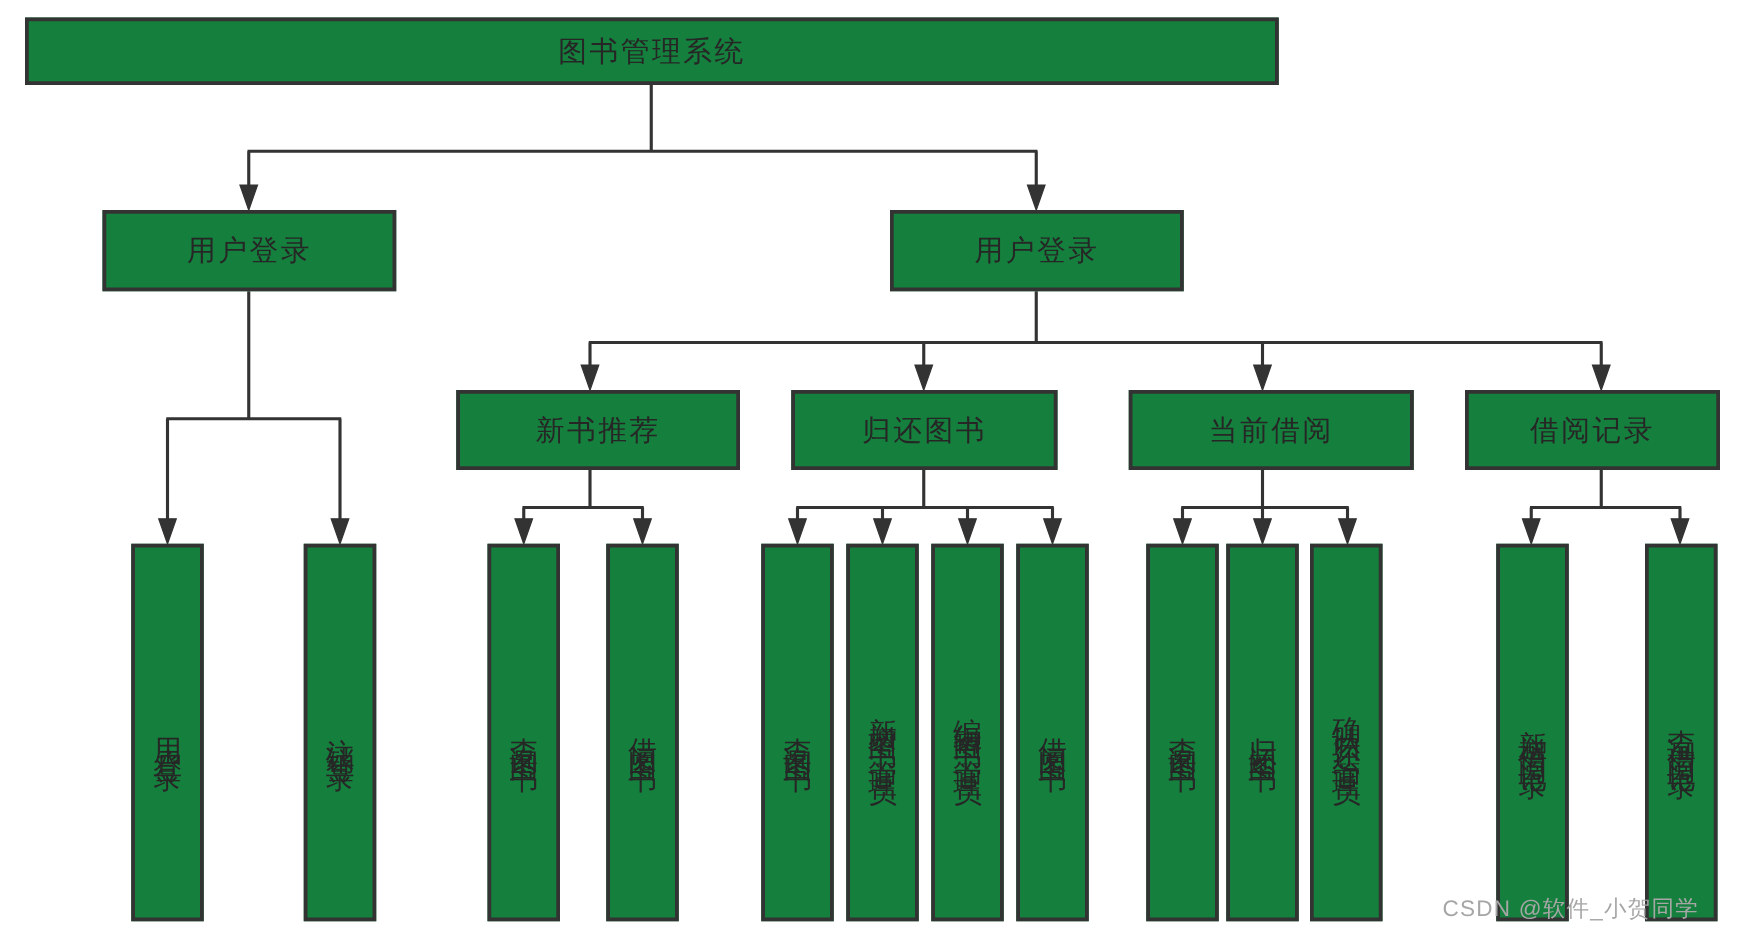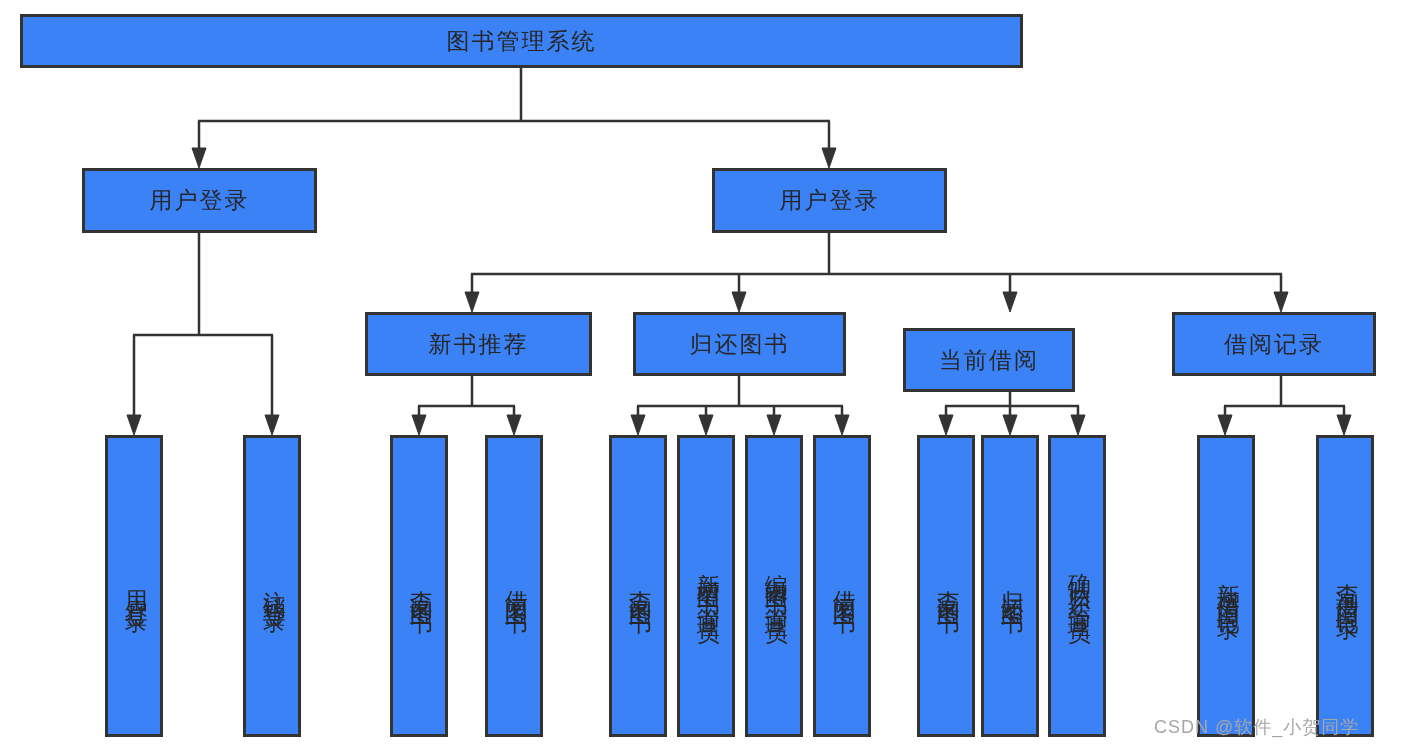--- a/index.html
+++ b/index.html
@@ -13,44 +13,43 @@
     position:relative;
     width:1405px;height:747px;
     background:var(--bg);
     overflow:hidden;
     font-family:"Liberation Sans",sans-serif;
   }
   #connectors{position:absolute;left:0;top:0;z-index:1;pointer-events:none;}
   .box{
     position:absolute;
     box-sizing:border-box;
-    background:#3b82f6;
+    background:#15803d;
     border:3px solid var(--line);
     display:flex;
     align-items:center;
     justify-content:center;
     color:var(--text);
     z-index:2;
-    font-family:Liberation Mono, monospace;
   }
   .hlabel{font-size:23px;letter-spacing:2px;white-space:nowrap;}
   .vleaf{
     writing-mode:vertical-rl;
     text-orientation:mixed;
     font-size:23px;
     letter-spacing:7px;
     line-height:1.1;
   }
   
   #n-root          {left:20px;  top:14px;  width:1003px;height:54px;}
   #n-user-login    {left:82px;  top:168px; width:235px; height:65px;}
   #n-book-mgmt     {left:712px; top:168px; width:235px; height:65px;}
   #n-new-book      {left:365px; top:312px; width:227px; height:64px;}
   #n-book-borrow   {left:633px; top:312px; width:213px; height:64px;}
-  #n-current-borrow{left:903px; top:328px; width:172px; height:64px;}
+  #n-current-borrow{left:903px; top:312px; width:228px; height:64px;}
   #n-borrow-records{left:1172px;top:312px; width:204px; height:64px;}
   .leaf{top:435px;height:302px;width:58px;}
   #l1 {left:105px;}
   #l2 {left:243px;}
   #l3 {left:390px;}
   #l4 {left:485px;}
   #l5 {left:609px;}
   #l6 {left:677px;}
   #l7 {left:745px;}
   #l8 {left:813px;}

